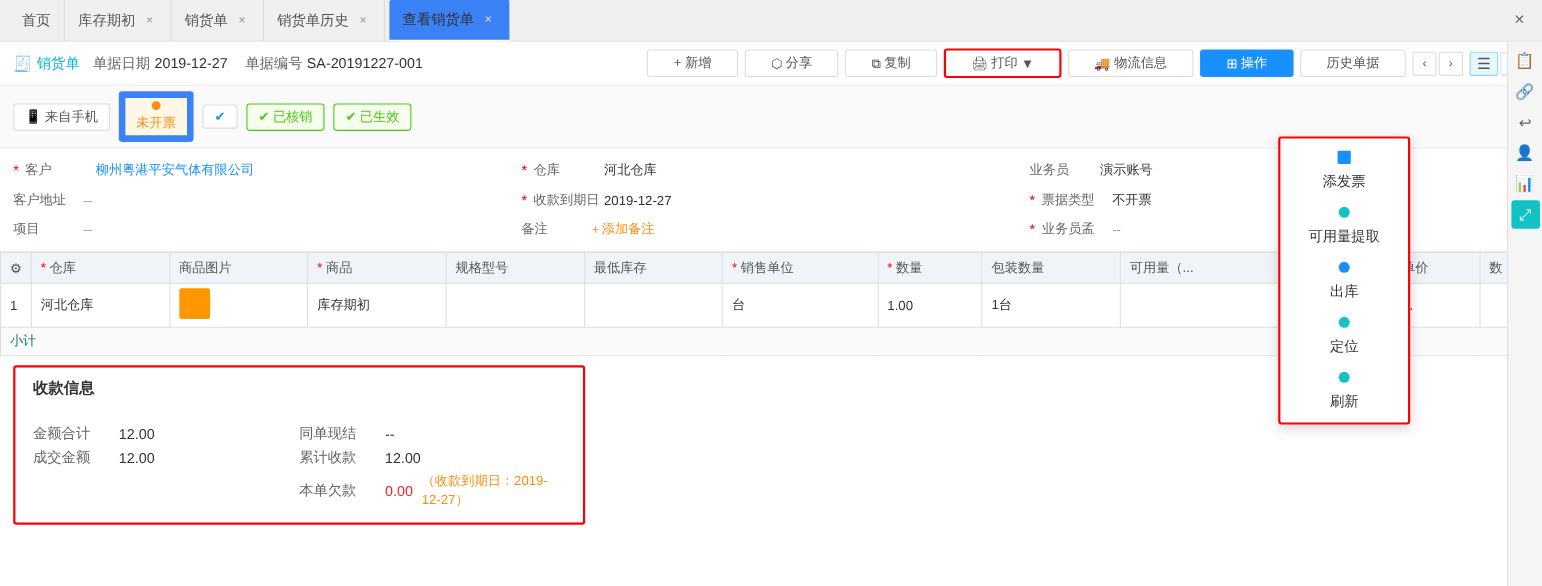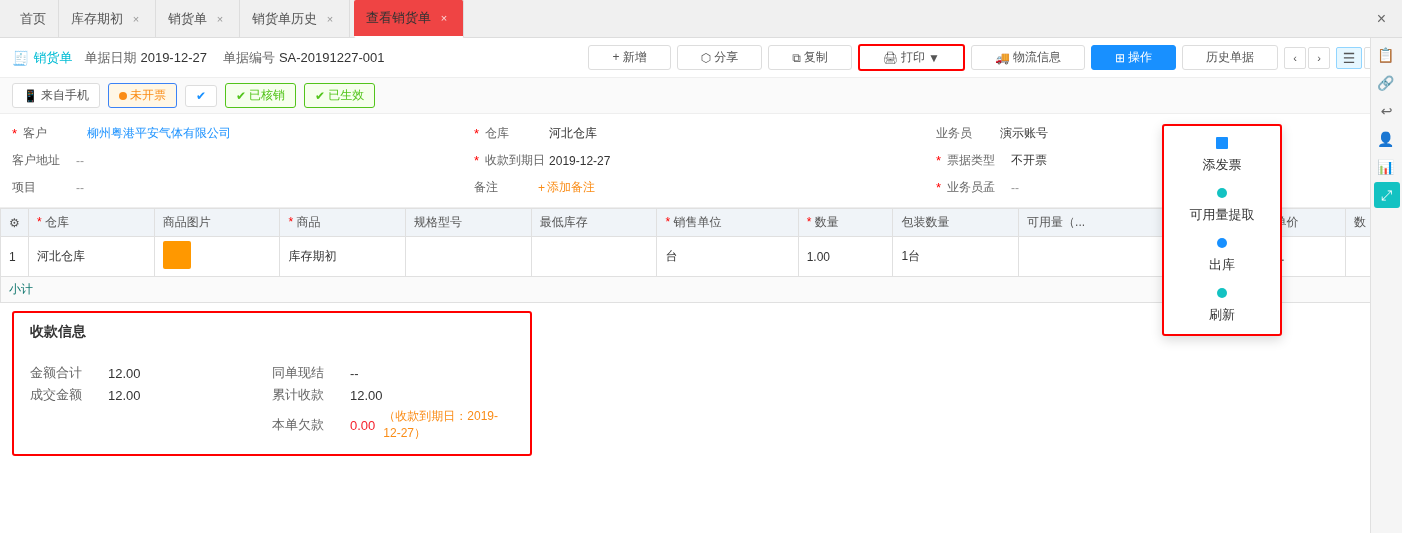--- a/index.html
+++ b/index.html
@@ -9,21 +9,21 @@
     .tab-bar {
       display: flex; align-items: center; background: #f0f0f0; border-bottom: 1px solid #ddd;
       height: 38px; padding: 0 8px; position: relative;
     }
     .tab {
       display: flex; align-items: center; padding: 0 12px; height: 38px; cursor: pointer;
       border-right: 1px solid #ddd; font-size: 13px; color: #555; white-space: nowrap;
       data-interactable: true;
     }
     .tab.active {
-      background: #ef4444; border-bottom: 2px solid #fff; color: #333; font-weight: 500;
+      background: #3b82f6; border-bottom: 2px solid #fff; color: #333; font-weight: 500;
     }
     .tab-close {
       margin-left: 6px; color: #999; font-size: 11px; cursor: pointer; display: inline-flex;
       align-items: center; justify-content: center; width: 14px; height: 14px;
     }
     .tab-green {
       background: #00bcd4; color: #fff; border-radius: 2px; margin-left: 4px;
     }
     .tab-green .tab-close { color: rgba(255,255,255,0.8); }
     .tab-bar-close {
@@ -65,21 +65,21 @@
 
     
     .action-bar {
       display: flex; align-items: center; padding: 5px 12px; border-bottom: 1px solid #eee;
       background: #fafafa; gap: 8px;
     }
     .btn-action {
       display: flex; align-items: center; gap: 3px; padding: 3px 10px; border: 1px solid #ddd;
       border-radius: 3px; background: #fff; cursor: pointer; font-size: 12px; color: #555;
     }
-    .status-open { border: 1px solid #3b82f6; color: #fa8c16; background: #fff7e6; }
+    .status-open { border: 6px solid #3b82f6; color: #fa8c16; background: #fff7e6; flex-direction: column; }
     .status-checked { border: 1px solid #52c41a; color: #52c41a; background: #f6ffed; }
     .status-effect { border: 1px solid #52c41a; color: #52c41a; background: #f6ffed; }
     .dot-orange { width: 8px; height: 8px; border-radius: 50%; background: #fa8c16; display: inline-block; }
     .check-icon { color: #52c41a; }
 
     
     .form-section {
       padding: 8px 12px; display: grid; grid-template-columns: 1fr 1fr 1fr; gap: 4px 8px;
       border-bottom: 1px solid #eee;
     }
@@ -387,20 +387,26 @@
     <div class="dropdown-item" data-interactable="true">
       <span class="dropdown-icon" data-interactable="false">
         <span class="icon-dot-blue" data-interactable="false"></span>
       </span>
       <span data-interactable="false">出库</span>
     </div>
     <div class="dropdown-item" data-interactable="true">
       <span class="dropdown-icon" data-interactable="false">
         <span class="icon-dot-cyan" data-interactable="false"></span>
       </span>
+      <span data-interactable="false">定位</span>
+    </div>
+    <div class="dropdown-item" data-interactable="true">
+      <span class="dropdown-icon" data-interactable="false">
+        <span class="icon-dot-cyan" data-interactable="false"></span>
+      </span>
       <span data-interactable="false">刷新</span>
     </div>
   </div>
 
   <div class="right-sidebar" data-interactable="false">
     <div class="sidebar-icon" data-interactable="true">📋</div>
     <div class="sidebar-icon" data-interactable="true">🔗</div>
     <div class="sidebar-icon" data-interactable="true">↩</div>
     <div class="sidebar-icon" data-interactable="true">👤</div>
     <div class="sidebar-icon" data-interactable="true">📊</div>

